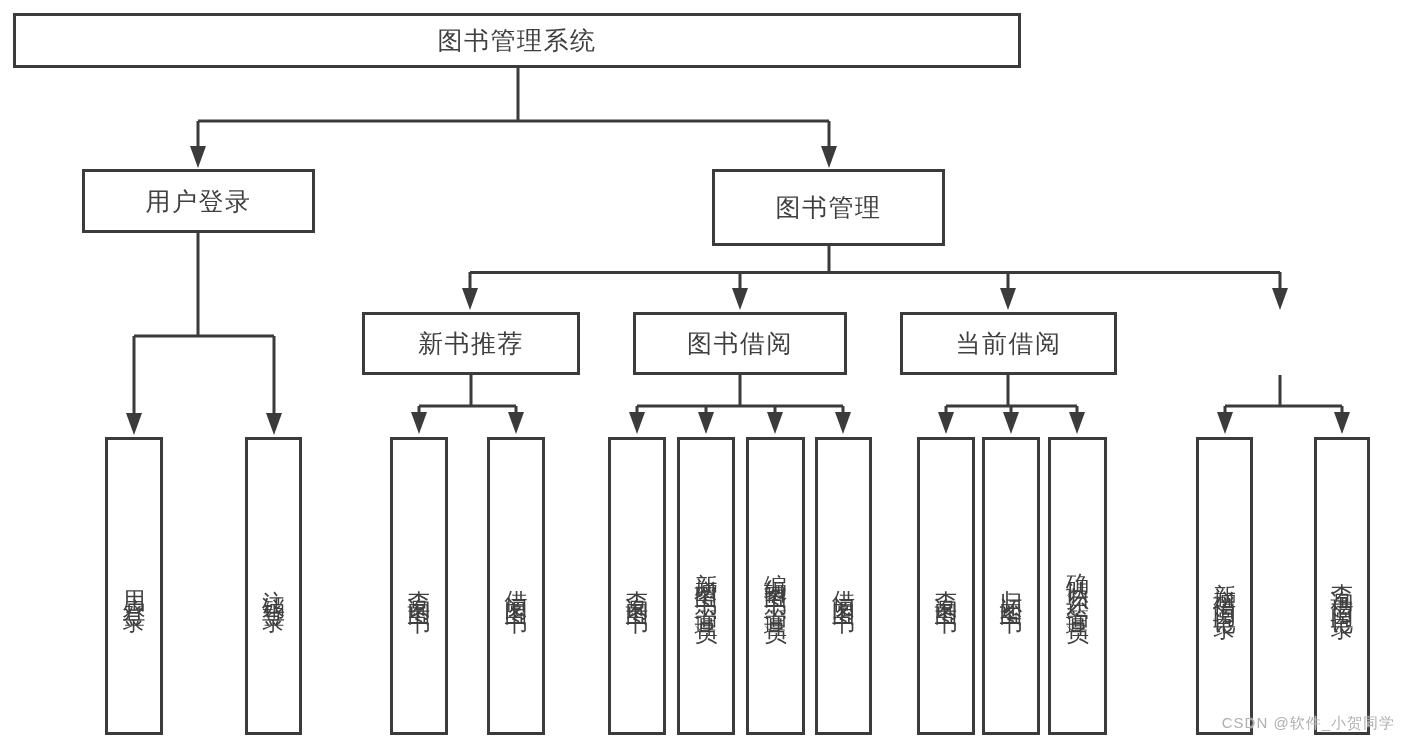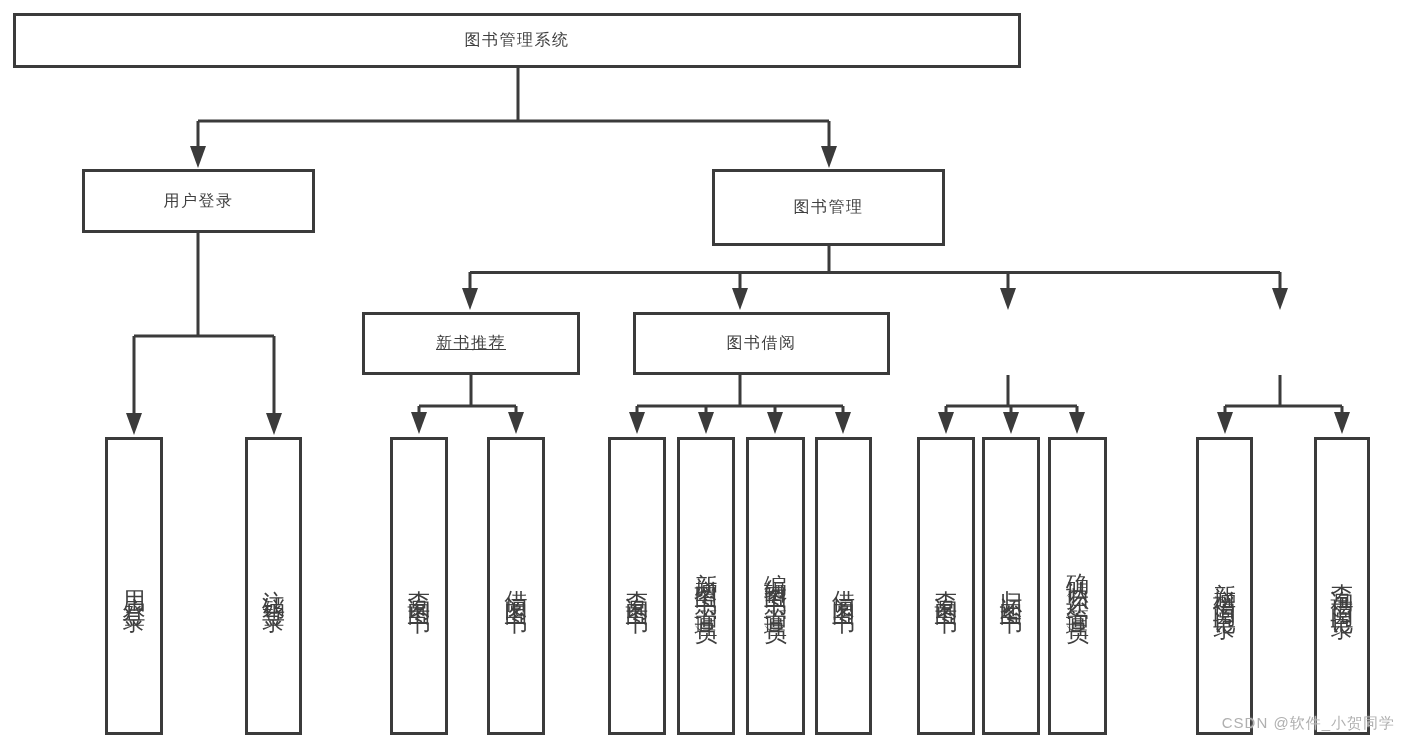--- a/index.html
+++ b/index.html
@@ -11,21 +11,21 @@
     font-family:"Liberation Sans","DejaVu Sans",sans-serif;overflow:hidden;
   }
   svg.connectors{position:absolute;left:0;top:0;}
   .connectors path{stroke:var(--line);stroke-width:3;fill:none;}
   .connectors polygon{fill:var(--line);stroke:none;}
   .box{
     position:absolute;box-sizing:border-box;border:3px solid var(--line);
     background:var(--background);color:var(--text);
     display:flex;align-items:center;justify-content:center;
   }
-  .box-h{font-size:16px;letter-spacing:1.5px;white-space:nowrap;}
+  .box-h{font-size:25px;letter-spacing:1.5px;white-space:nowrap;}
   .box-v{font-size:23px;}
   .box-v .vtext{
     writing-mode:vertical-rl;text-orientation:mixed;
     letter-spacing:7px;line-height:1;display:block;
   }
   .watermark{
     position:absolute;top:714px;right:10px;
     color:var(--watermark);font-size:15px;letter-spacing:1px;white-space:nowrap;
     text-shadow:0 0 2px rgba(255,255,255,.9);
   }
@@ -69,22 +69,23 @@
     <path d="M1280 375 V407.5 M1225 406 H1342 M1225 406 V414 M1342 406 V414"></path>
     <polygon points="1217,412 1233,412 1225,434"></polygon>
     <polygon points="1334,412 1350,412 1342,434"></polygon>
   </svg>
 
   <div class="box box-h" style="left:13px;top:13px;width:1008px;height:55px;">图书管理系统</div>
 
   <div class="box box-h" style="left:82px;top:169px;width:233px;height:64px;">用户登录</div>
   <div class="box box-h" style="left:712px;top:169px;width:233px;height:77px;">图书管理</div>
 
-  <div class="box box-h" style="left:362px;top:312px;width:218px;height:63px;text-decoration:underline;">新书推荐</div>
-  <div class="box box-h" style="left:633px;top:312px;width:257px;height:63px;">图书借阅</div>
+  <div class="box box-h" style="left:362px;top:312px;width:218px;height:63px;">新书推荐</div>
+  <div class="box box-h" style="left:633px;top:312px;width:214px;height:63px;">图书借阅</div>
+  <div class="box box-h" style="left:900px;top:312px;width:217px;height:63px;">当前借阅</div>
 
   <div class="box box-v" style="left:105px;top:437px;width:58px;height:298px;">
     <span class="vtext">用户登录</span>
   </div>
   <div class="box box-v" style="left:245px;top:437px;width:57px;height:298px;">
     <span class="vtext">注销登录</span>
   </div>
 
   <div class="box box-v" style="left:390px;top:437px;width:58px;height:298px;">
     <span class="vtext">查询图书</span>

